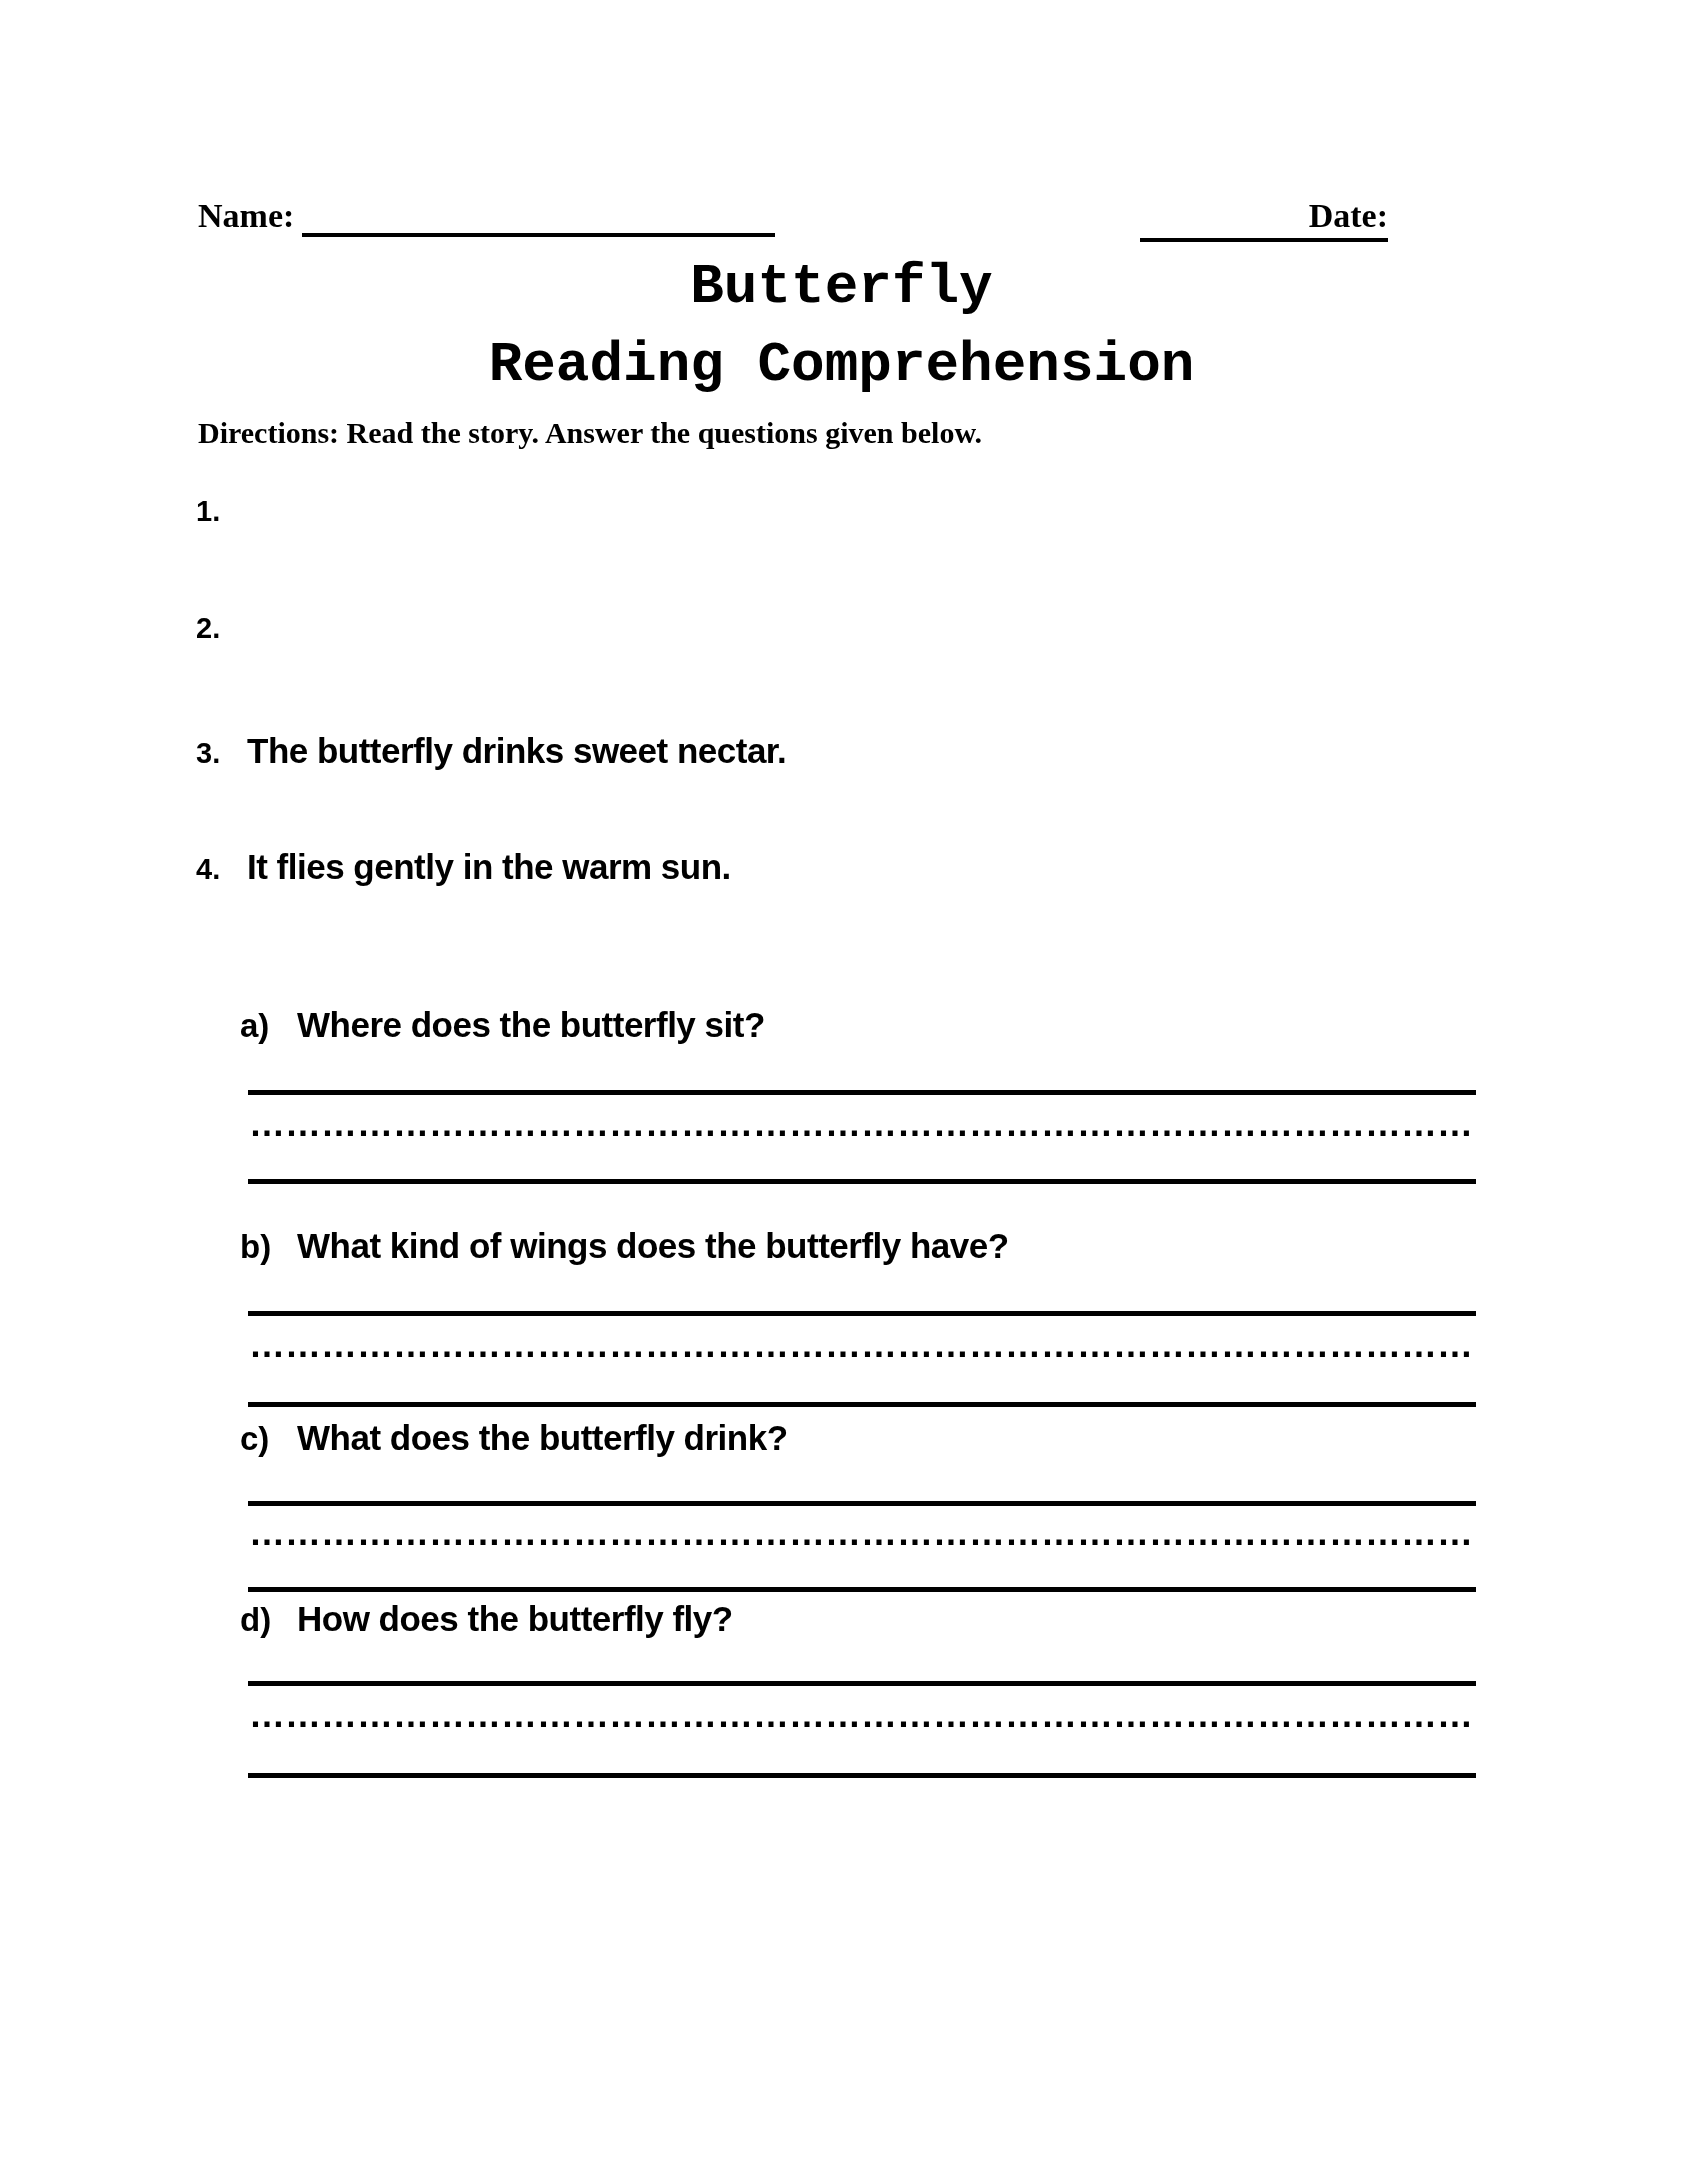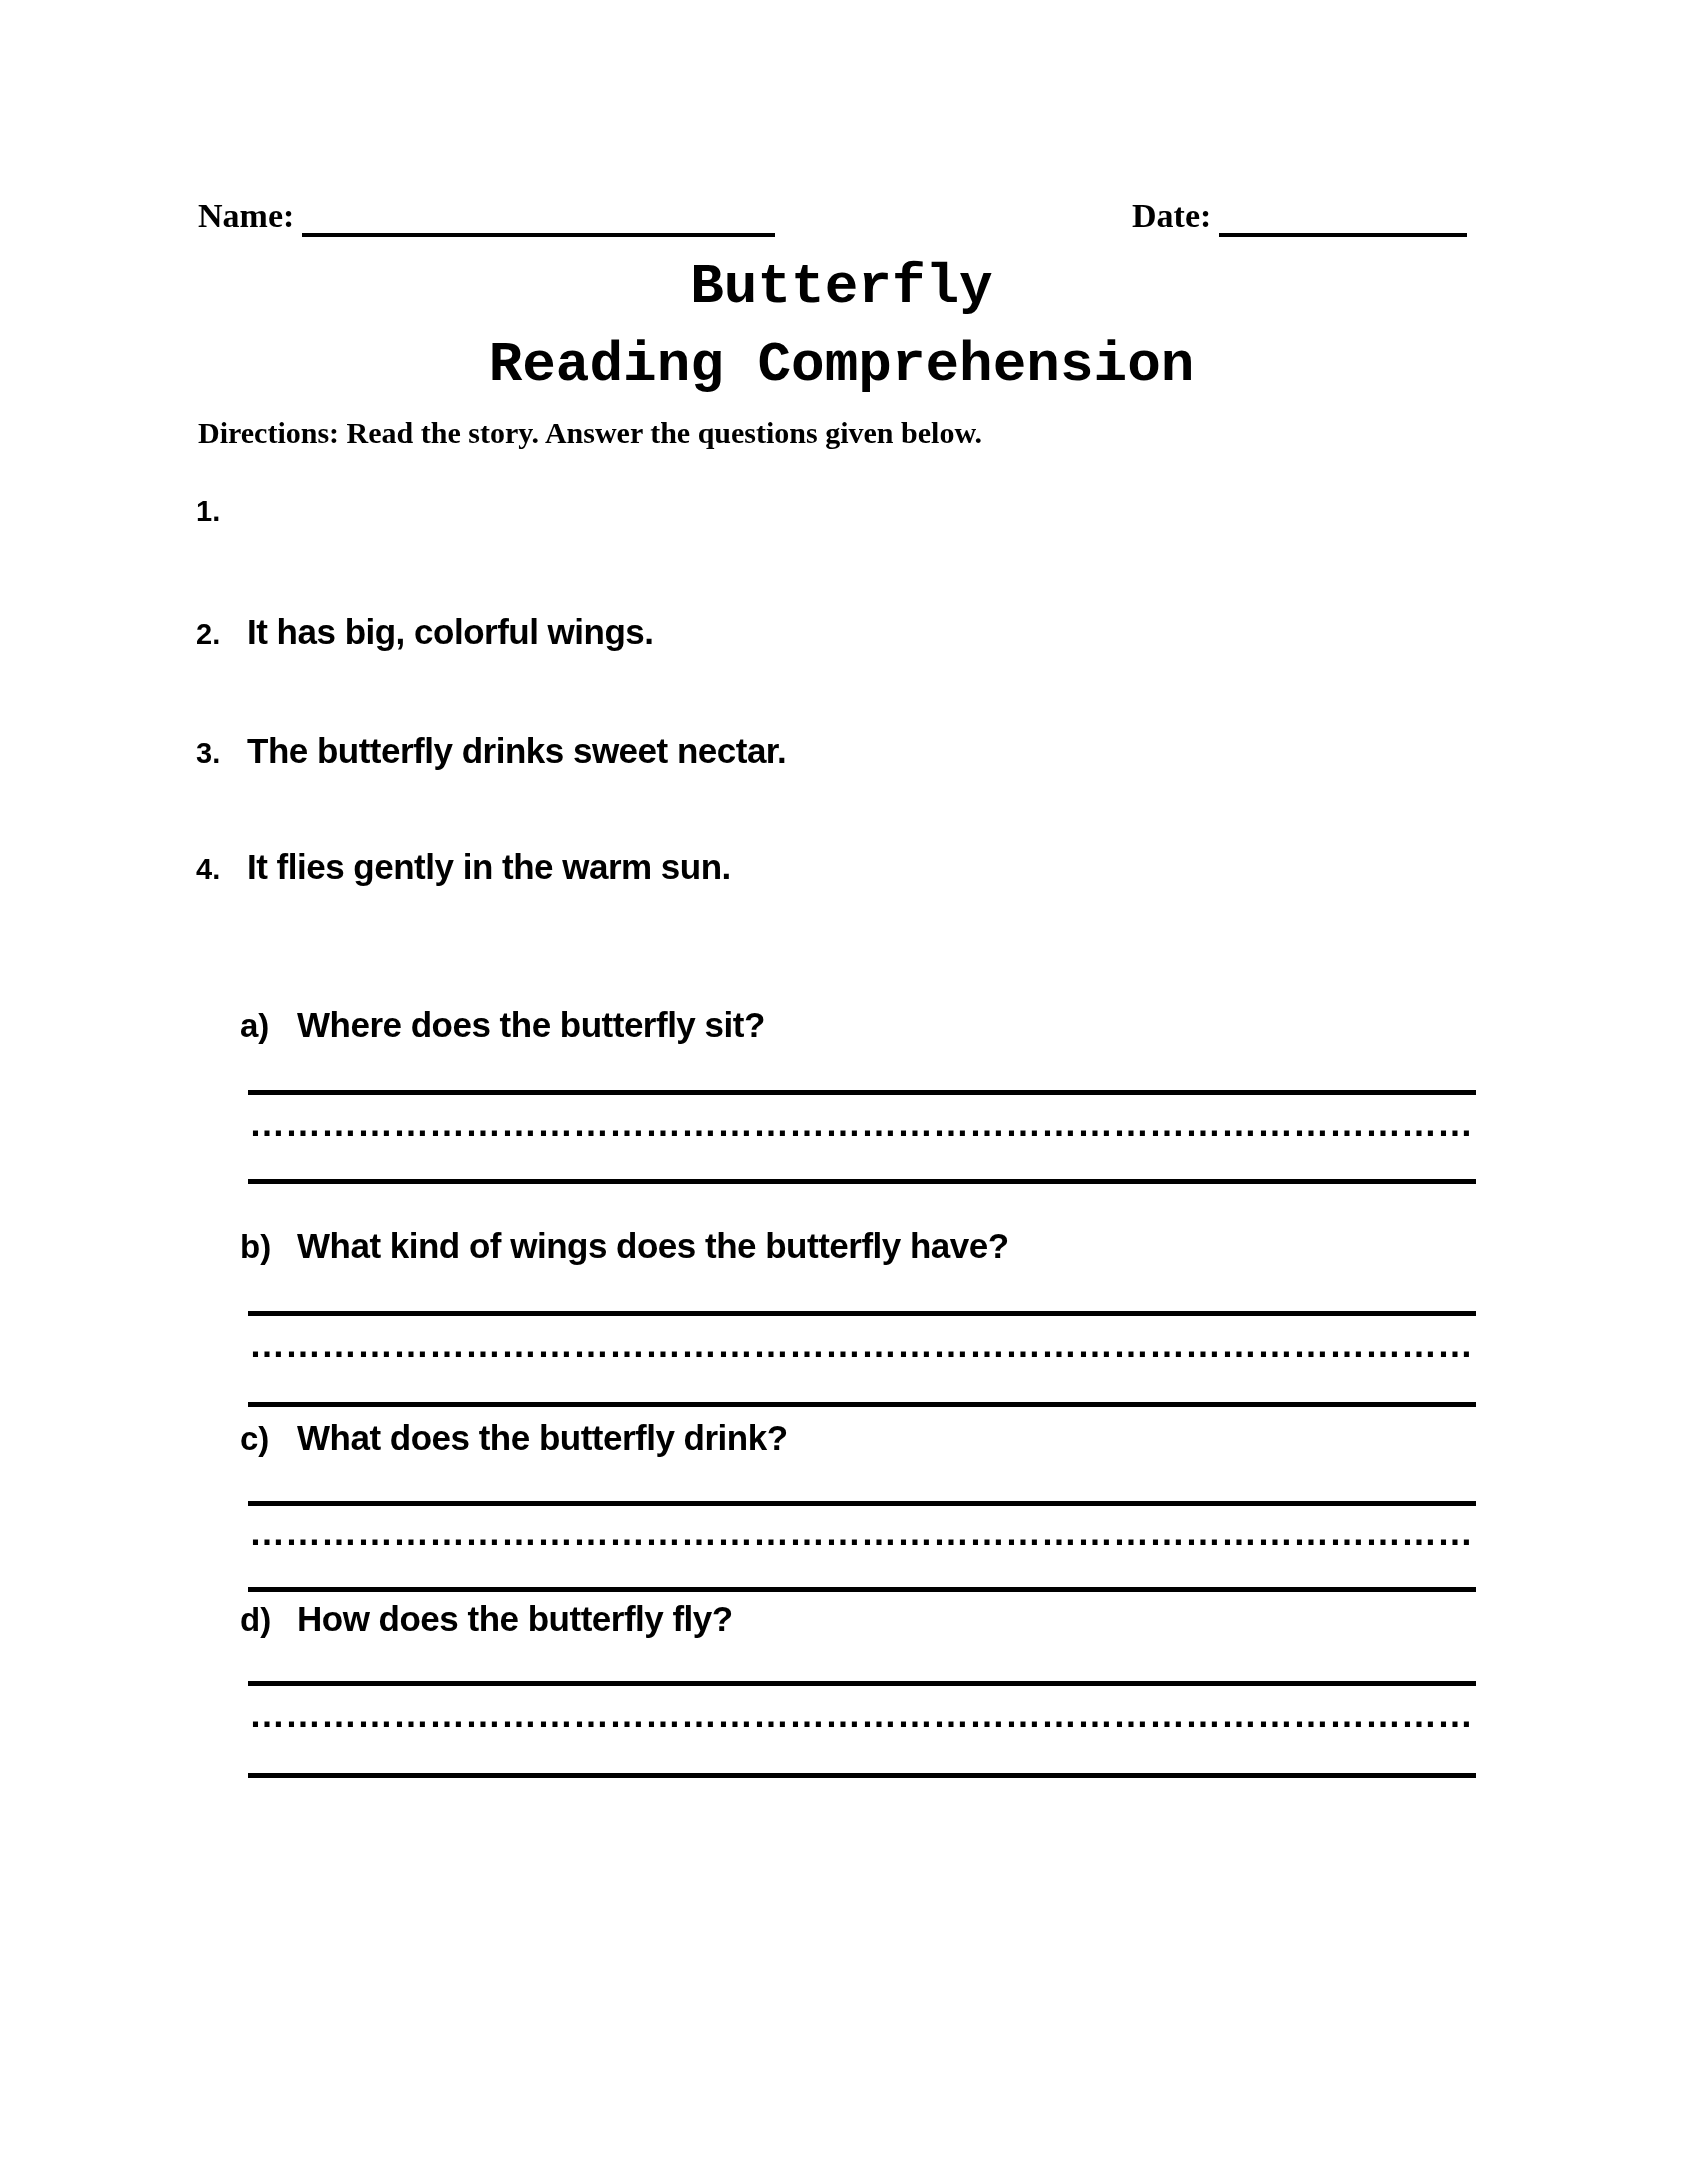--- a/index.html
+++ b/index.html
@@ -143,36 +143,35 @@
 </style>
 </head>
 <body>
 
 <div class="page">
 
   <div class="field-group" style="left:198px; top:194px;">
     <span class="field-label">Name:</span>
     <span class="blank-rule rule-name"></span>
   </div>
-  <div class="field-group" style="left:1132px; top:194px;">
+  <div class="field-group" style="left:1132px; top:194px;flex-direction:column;">
     <span class="field-label">Date:</span>
     <span class="blank-rule rule-date"></span>
   </div>
 
   <div class="title-line" style="top:255px;">Butterfly</div>
   <div class="title-line" style="top:333px;">Reading Comprehension</div>
 
   <div class="directions">Directions: Read the story. Answer the questions given below.</div>
 
   <div class="story-item" style="top:495px;">
     <span class="story-number">1.</span>
   </div>
   <div class="story-item" style="top:612px;">
     <span class="story-number">2.</span>
-    <span class="story-text">It has big, colorful wings.</span>
   </div>
   <div class="story-item" style="top:731px;">
     <span class="story-number">3.</span>
     <span class="story-text">The butterfly drinks sweet nectar.</span>
   </div>
   <div class="story-item" style="top:847px;">
     <span class="story-number">4.</span>
     <span class="story-text">It flies gently in the warm sun.</span>
   </div>
 

